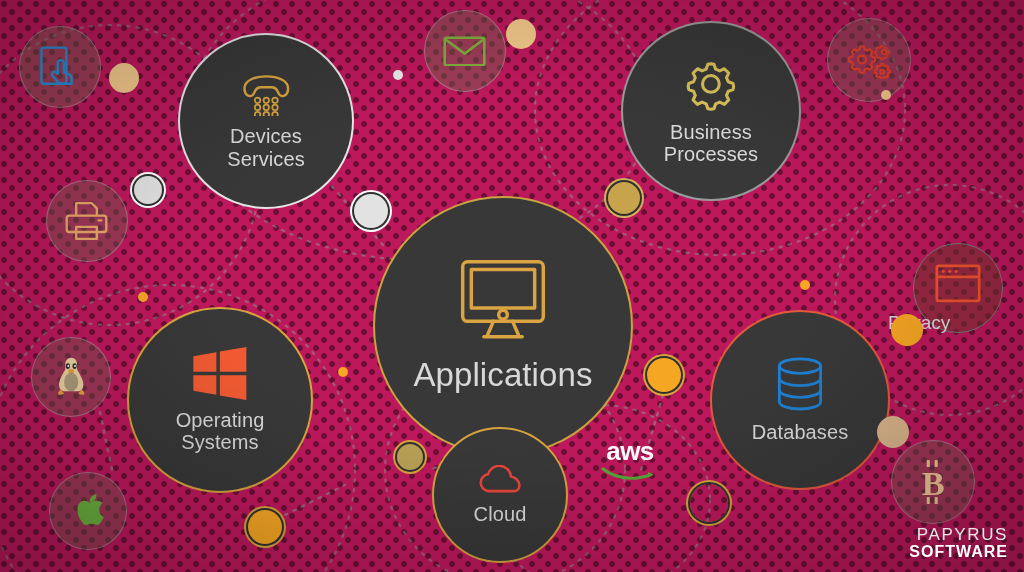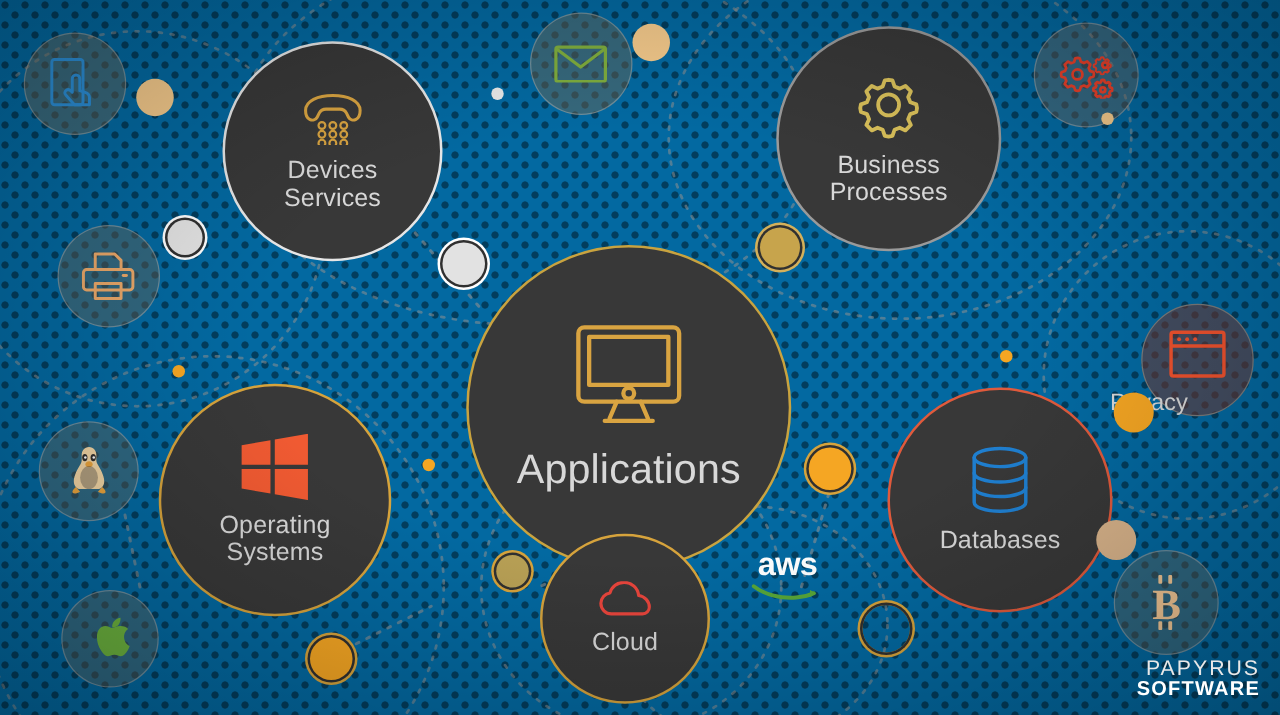--- a/index.html
+++ b/index.html
@@ -1,18 +1,18 @@
 <!DOCTYPE html>
 <html><head>
 <meta charset="utf-8">
 <style>
   html,body{margin:0;padding:0;background:#1c1c1c;}
   #stage{
     position:relative;width:1024px;height:572px;overflow:hidden;
-    background-color:#0369a1;
+    background-color:#be185d;
     font-family:"Liberation Sans", sans-serif;
   }
   
   #texture{
     position:absolute;inset:0;
     background-image:
       radial-gradient(circle at 4px 4px, rgba(0,0,0,.42) 2.6px, rgba(255,255,255,0) 3.2px),
       radial-gradient(circle at 12px 12px, rgba(0,0,0,.42) 2.6px, rgba(255,255,255,0) 3.2px);
     background-size:16px 16px,16px 16px;
     background-position:0 0, 0 0;

